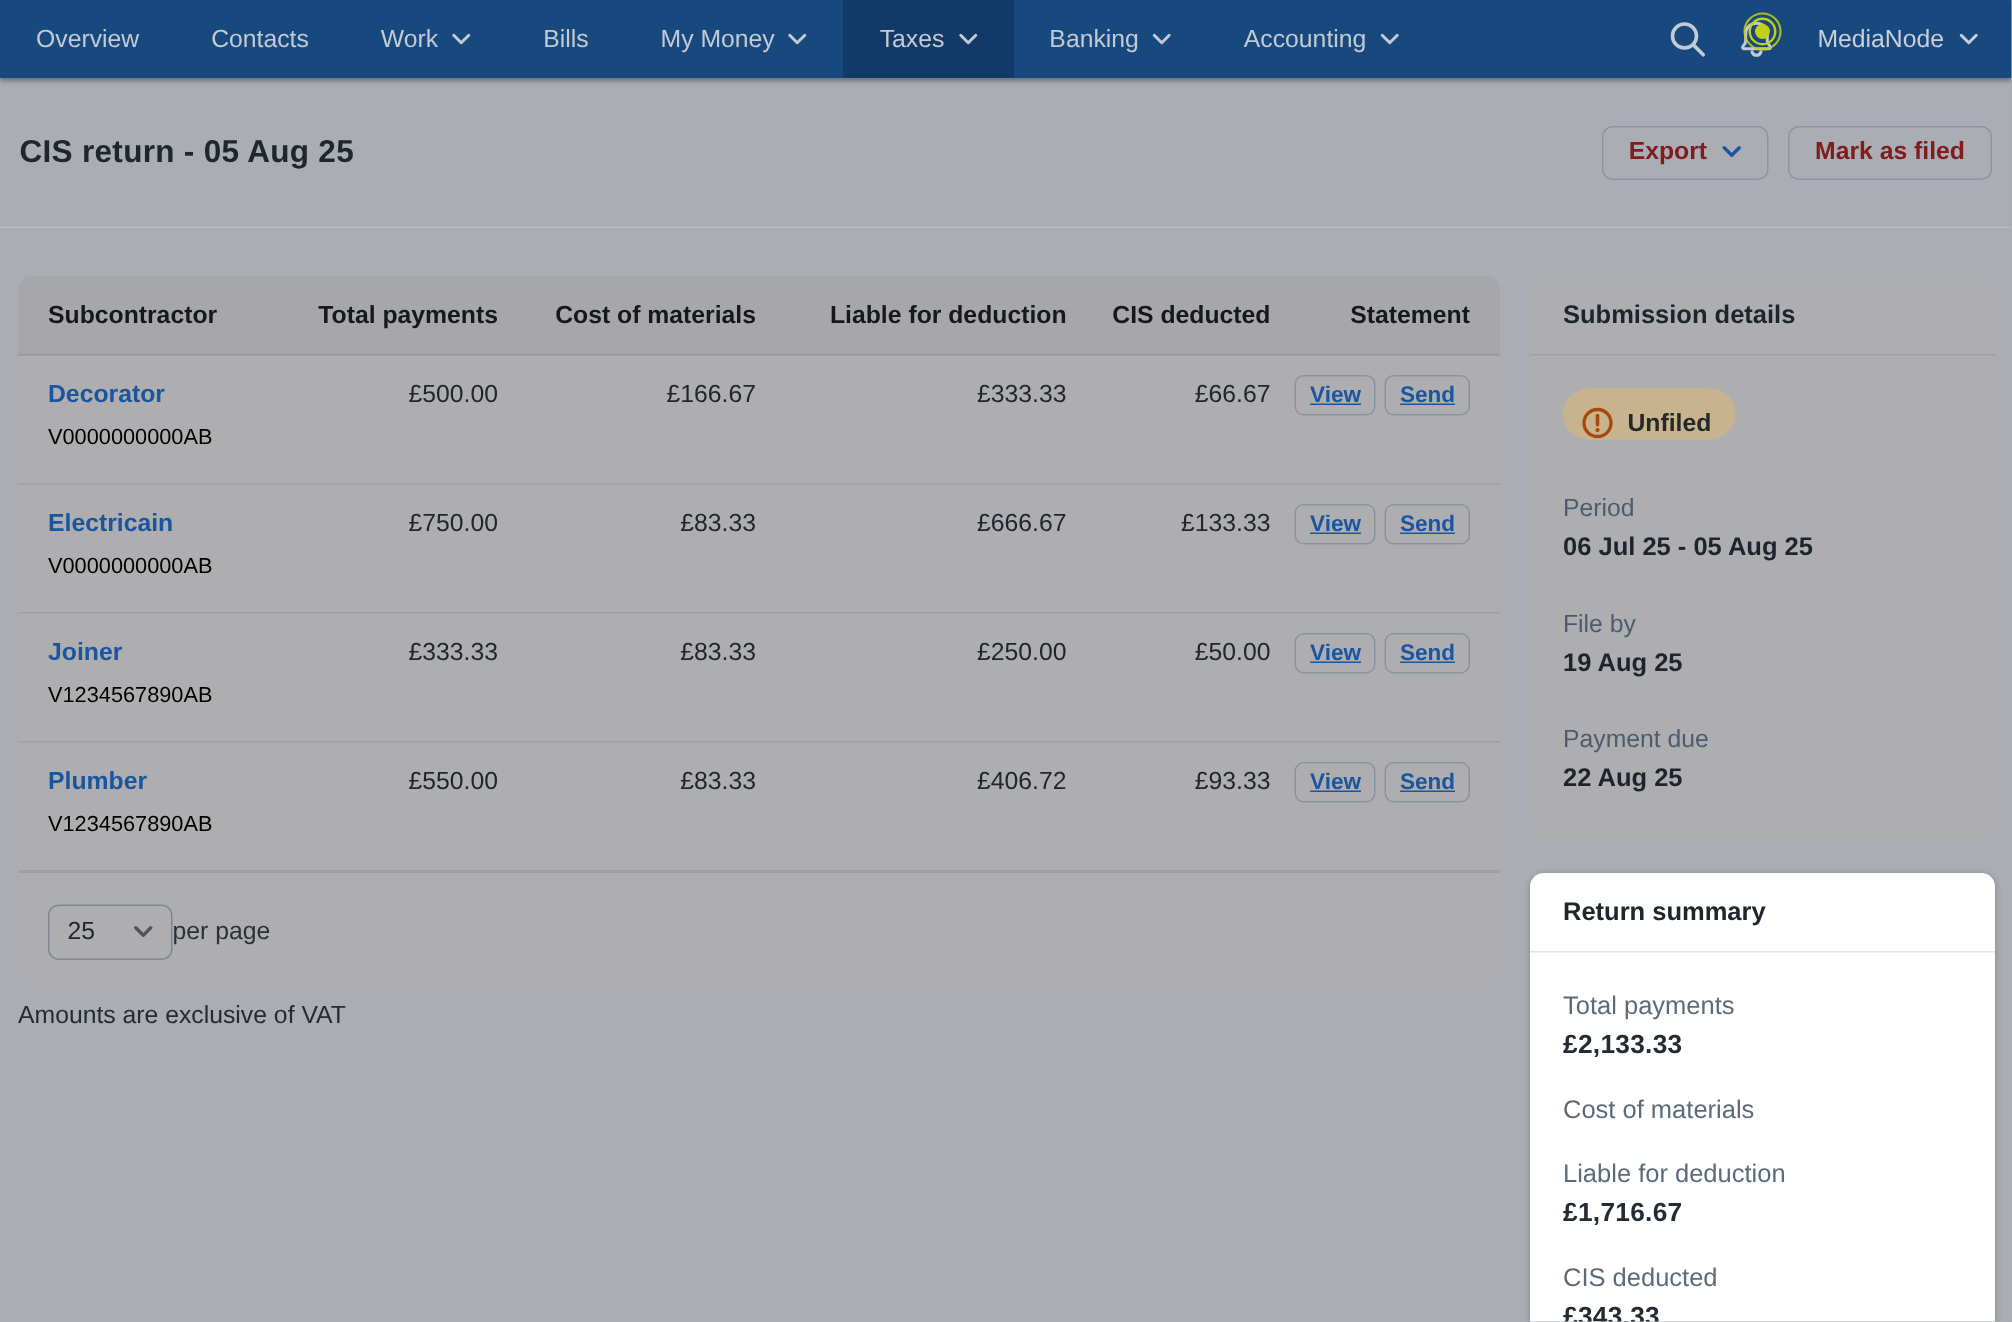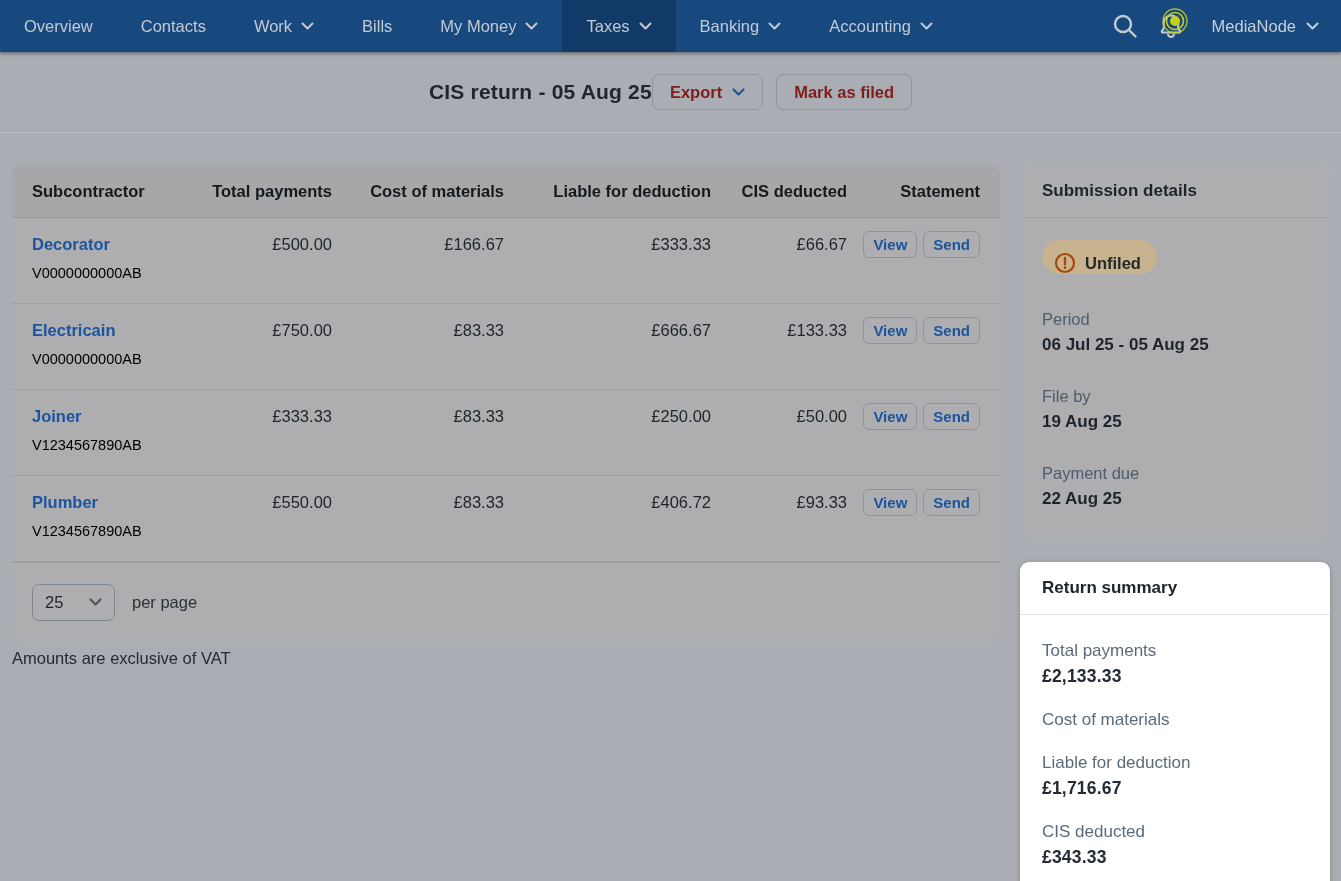--- a/index.html
+++ b/index.html
@@ -24,21 +24,21 @@
   .nav-item.selected { background:#113a68; }
   .chev svg { display:block; }
   .nav-right { margin-left:auto; display:flex; align-items:center; padding-right:18px; }
   .icon-btn { display:flex; align-items:center; justify-content:center; width:46px; height:52px; cursor:pointer; }
   .bell-wrap { position:relative; }
   .bell-badge { position:absolute; top:6px; right:4px; }
   .account { display:flex; align-items:center; gap:10px; color:#c9cfd8; font-size:16.5px; padding:0 4px 0 18px; cursor:pointer; }
 
   
   .page-header {
-    height:81px; display:flex; align-items:center; justify-content:center;
+    height:100px; display:flex; align-items:center; justify-content:space-between;
     padding:0 13px; border-bottom:1px solid #b9bcc1; background:#aaadb3;
   }
   .page-title { font-size:21px; font-weight:bold; color:#20262e; letter-spacing:.2px; }
   .header-actions { display:flex; gap:13px; }
   .btn-outline {
     display:flex; align-items:center; gap:10px; height:36px; padding:0 17px;
     border:1px solid #8c95a1; border-radius:7px; background:transparent;
     color:#7f1d1d; font-size:16.5px; font-weight:bold; cursor:pointer;
     font-family:Liberation Sans, sans-serif;
   }
@@ -59,23 +59,23 @@
   .num { text-align:right; }
   .t-row { border-bottom:1px solid #9d9fa2; padding-top:17px; padding-bottom:17px; min-height:86px; }
   .t-row:last-of-type { border-bottom:none; }
   .sub-name { color:#1a55a0; font-weight:bold; font-size:16.5px; cursor:pointer; }
   .sub-ref { color:#000000; font-size:14.5px; margin-top:11px; }
   .amount { font-size:16.5px; color:#20262e; }
   .stmt-cell { display:flex; justify-content:flex-end; gap:6px; margin-top:-4px; }
   .btn-small {
     height:27px; padding:0 9px; border:1px solid #8b93a0; border-radius:6px;
     background:transparent; color:#1a55a0; font-size:15px; font-weight:bold;
-    cursor:pointer; font-family:"Liberation Sans", sans-serif;
-  }
-  .t-foot { border-top:1px solid #9d9fa2; height:79px; display:flex; align-items:center; padding:0 20px; gap:17px; }
+    cursor:pointer; font-family:"Liberation Sans", sans-serif;text-decoration:underline;
+  }
+  .t-foot { border-top:1px solid #9d9fa2; height:79px; display:flex; align-items:center; padding:0 20px; }
   .select-box {
     width:83px; height:37px; border:1px solid #7e8791; border-radius:7px;
     display:flex; align-items:center; justify-content:space-between;
     padding:0 12px; cursor:pointer; color:#20262e; font-size:16.5px;
   }
   .per-page { font-size:16.5px; color:#2a3138; }
   .footnote { margin-top:8px; font-size:16.5px; color:#242b33; }
 
   
   .card-header {

